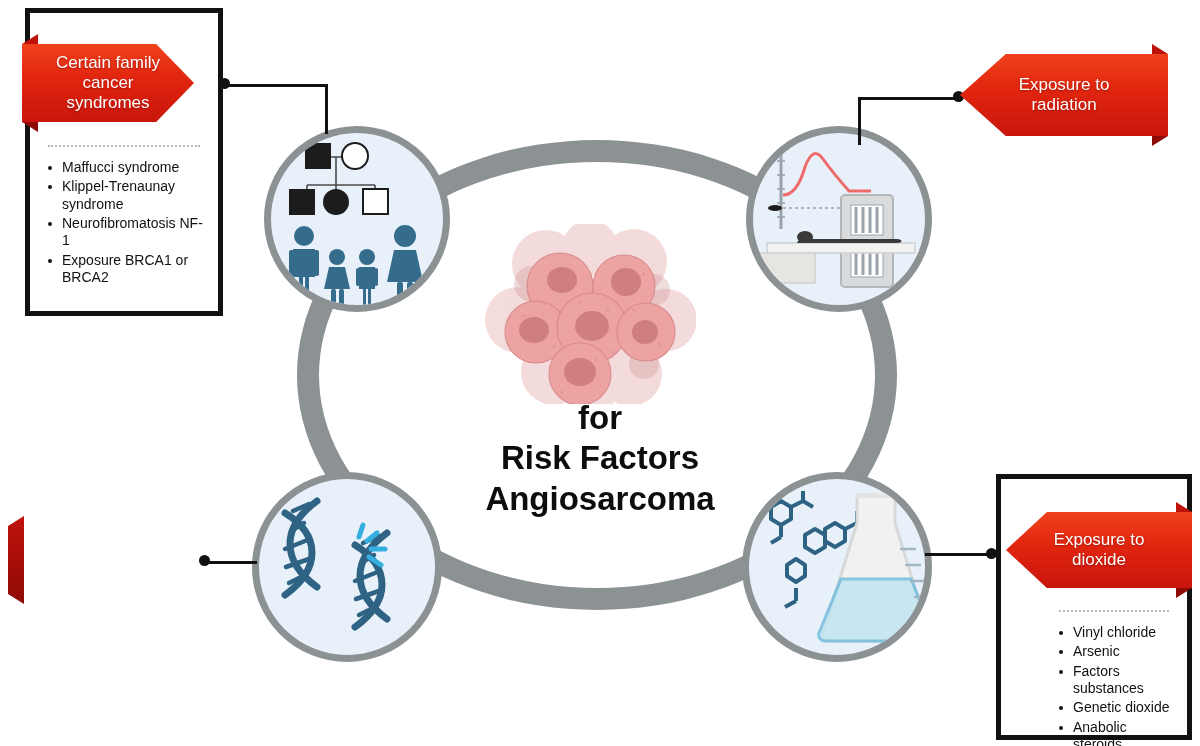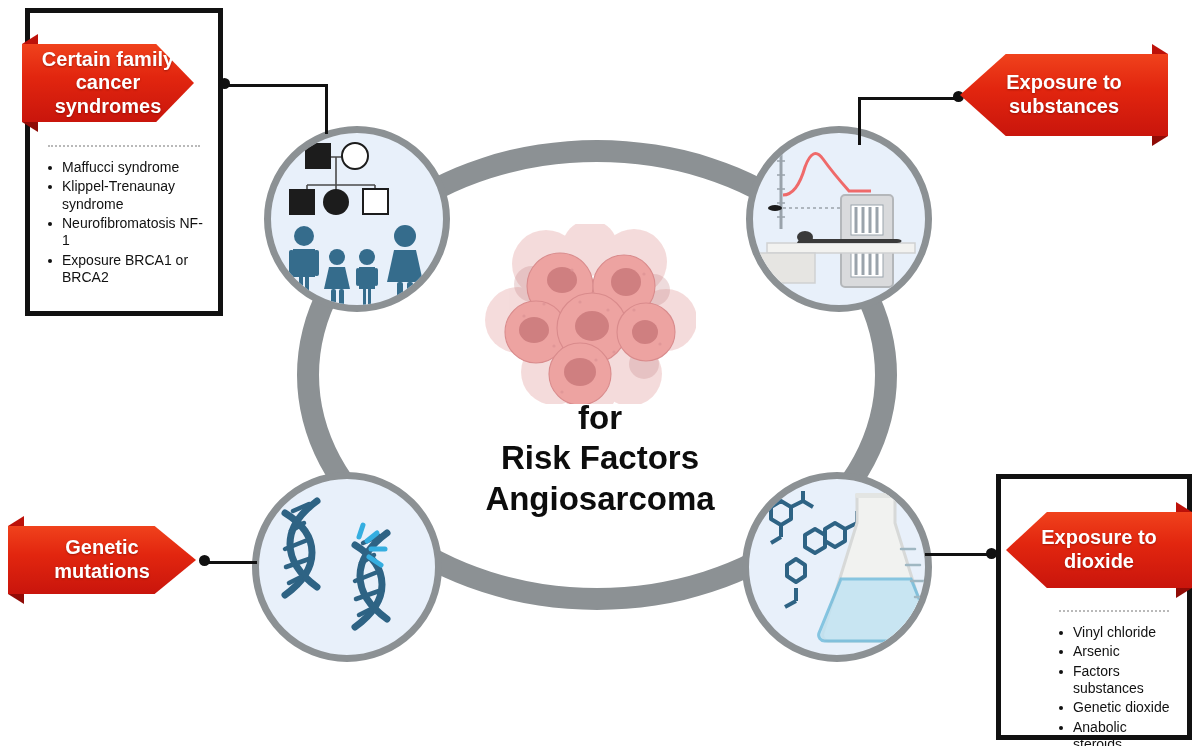--- a/index.html
+++ b/index.html
@@ -83,22 +83,22 @@
     position: absolute; left: 2px; top: 7px;
     width: 4px; height: 4px; border-radius: 50%;
     background: #111;
   }
 
   
   .ribbon {
     position: absolute;
     z-index: 7;
     display: flex; align-items: center; justify-content: center;
-    color: #ffffff; font-weight: bold; text-align: center;
-    font-size: 20px; line-height: 1.18;
+    color: #ffffff; font-weight: normal; text-align: center;
+    font-size: 17px; line-height: 1.18;
     text-shadow: 0 1px 2px rgba(90,0,0,.45);
     filter: drop-shadow(3px 4px 4px rgba(0,0,0,.33));
   }
   .ribbon .rb-text { position: relative; z-index: 2; padding: 0 10px; }
   .ribbon.right {
     background: linear-gradient(180deg,#f0421c 0%,#e2260f 42%,#c9150c 100%);
     clip-path: polygon(0 0, 78% 0, 100% 50%, 78% 100%, 0 100%);
   }
   .ribbon.left {
     background: linear-gradient(180deg,#f0421c 0%,#e2260f 42%,#c9150c 100%);
@@ -391,32 +391,26 @@
   <div class="tail" id="tail-family"></div>
   <div class="ribbon right" id="ribbon-family">
     <div class="rb-text">
       <div>Certain family</div>
       <div>cancer</div>
       <div>syndromes</div>
     </div>
   </div>
 
   <div class="tail" id="tail-genetic"></div>
-  <div class="ribbon right" id="ribbon-genetic">
-    <div class="rb-text">
-      <div>Genetic</div>
-      <div>mutations</div>
-    </div>
-  </div>
 
   <div class="tail" id="tail-radiation"></div>
   <div class="ribbon left" id="ribbon-radiation">
     <div class="rb-text">
       <div>Exposure to</div>
-      <div>substances</div>
+      <div>radiation</div>
     </div>
   </div>
 
   <div class="tail" id="tail-chemical"></div>
   <div class="ribbon left" id="ribbon-chemical">
     <div class="rb-text">
       <div>Exposure to</div>
       <div>dioxide</div>
     </div>
   </div>

